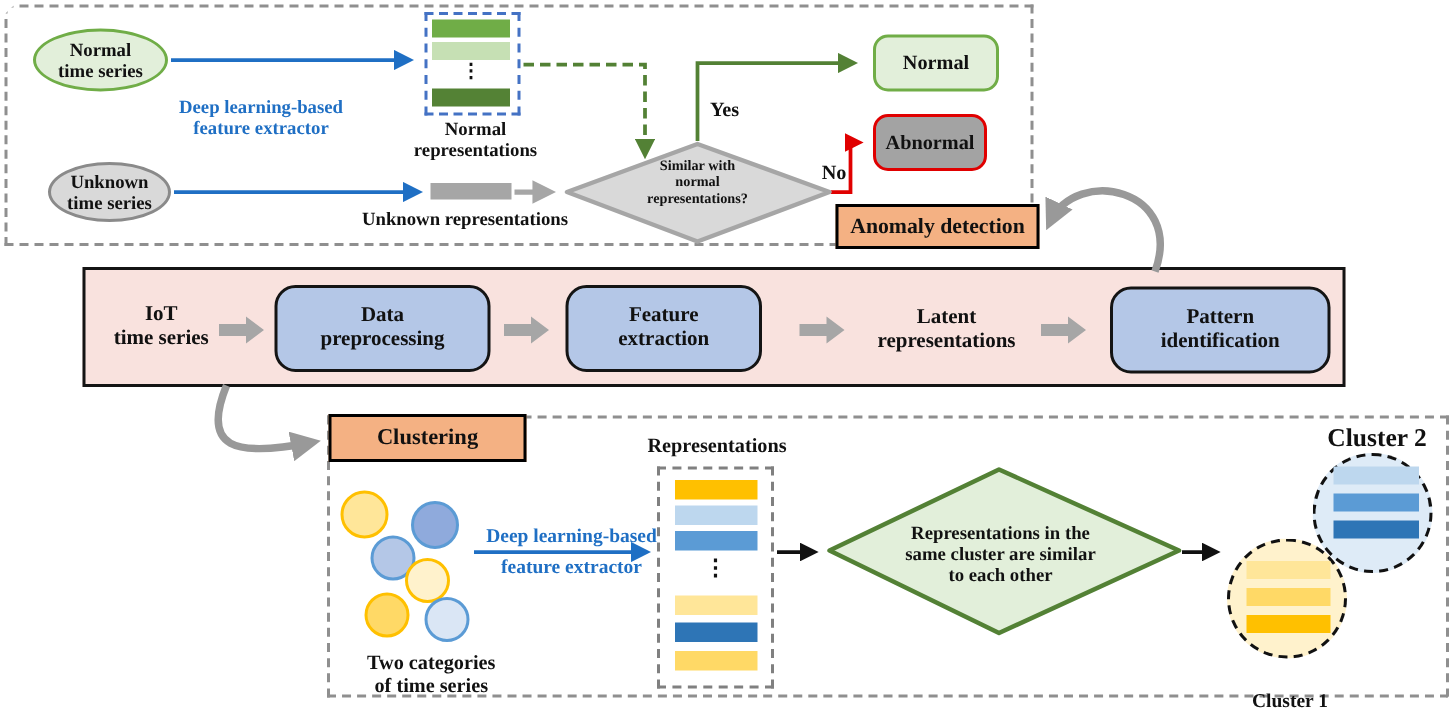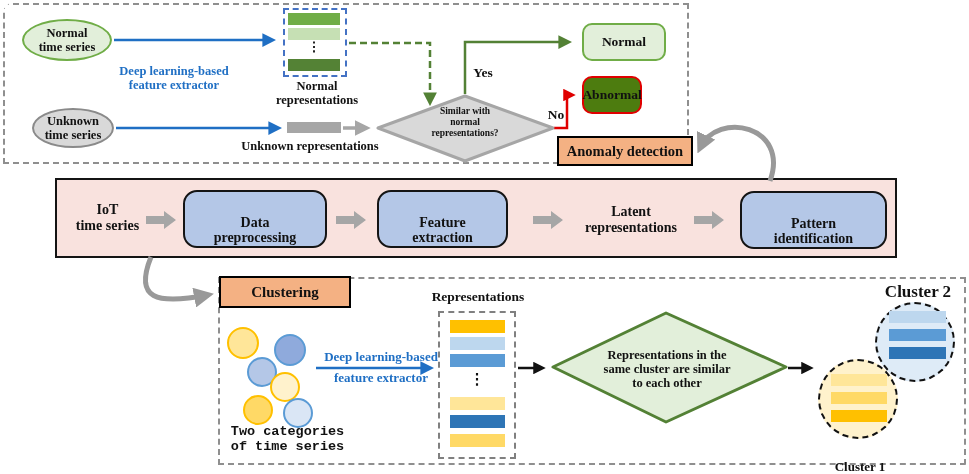--- a/index.html
+++ b/index.html
@@ -6,21 +6,21 @@
   .canvas{position:relative;width:969px;height:474px;background:#fff;overflow:hidden;
           font-family:"Liberation Serif","DejaVu Serif",serif;font-weight:bold;color:#111;border-radius:21px;}
   .abs{position:absolute;box-sizing:border-box;}
   .z1{z-index:1;} .z2{z-index:2;} .z3{z-index:3;}
   .region{border:2px dashed #8F8F8F;background:transparent;}
   .lbl{text-align:center;line-height:1.12;}
   .blue-txt{color:#1F6FC4;text-align:center;}
   .ellipse{border-radius:50%;display:flex;align-items:center;justify-content:center;}
   .rbox{border-radius:10px;display:flex;align-items:center;justify-content:center;}
   .stage{background:#B4C7E7;border:2.5px solid #141414;border-radius:14px;display:flex;
-         align-items:flex-end;justify-content:center;font-size:14px;}
+         align-items:center;justify-content:center;font-size:14px;}
   .tag{background:#F4B183;border:2px solid #000;display:flex;align-items:center;justify-content:center;}
   .bar{position:absolute;box-sizing:border-box;}
   .circ{position:absolute;box-sizing:border-box;border-radius:50%;border:2.5px solid;}
   .cluster{position:absolute;box-sizing:border-box;border-radius:50%;border:2.5px dashed #111;}
   .dots{position:absolute;text-align:center;font-size:15px;line-height:1;color:#111;}
   svg{position:absolute;left:0;top:0;}
 </style>
 </head>
 <body>
 
@@ -101,21 +101,21 @@
 
   <div class="abs z3 lbl" style="left:405px;top:106px;width:120px;font-size:9.5px;line-height:1.18;">
     <span>Similar with</span><br>
     <span>normal</span><br>
     <span>representations?</span>
   </div>
   <div class="abs z3 lbl" style="left:466px;top:65px;width:34px;font-size:13.5px;">Yes</div>
   <div class="abs z3 lbl" style="left:541px;top:107px;width:30px;font-size:13.5px;">No</div>
 
   <div class="abs z3 rbox lbl" style="left:582px;top:23px;width:84px;height:38px;background:#E2EFDA;border:2.5px solid #70AD47;font-size:13.5px;">Normal</div>
-  <div class="abs z3 rbox lbl" style="left:582px;top:76px;width:60px;height:38px;background:#4d7c0f;border:2.5px solid #E00000;font-size:13.5px;">Abnormal</div>
+  <div class="abs z3 rbox lbl" style="left:582px;top:76px;width:76px;height:38px;background:#a3a3a3;border:2.5px solid #E00000;font-size:13.5px;">Abnormal</div>
   <div class="abs z3 tag lbl" style="left:557px;top:136px;width:136px;height:30px;font-size:14.5px;">Anomaly detection</div>
 
   <div class="abs z3 lbl" style="left:60px;top:202px;width:95px;font-size:14px;">
     <span>IoT</span><br>
     <span>time series</span>
   </div>
   <div class="abs z3 stage lbl" style="left:183px;top:190px;width:144px;height:58px;">
     <div><span>Data</span><br>
          <span>preprocessing</span></div>
   </div>
@@ -134,21 +134,21 @@
 
   <div class="abs z3 tag lbl" style="left:219px;top:276px;width:132px;height:32px;font-size:15px;">Clustering</div>
 
   <div class="circ z3" style="left: 227px; top: 327px; width: 32px; height: 32px; background: rgb(255, 230, 153); border-color: rgb(255, 192, 0);"></div>
   <div class="circ z3" style="left: 274px; top: 334px; width: 32px; height: 32px; background: rgb(143, 170, 220); border-color: rgb(91, 155, 213);"></div>
   <div class="circ z3" style="left: 247px; top: 357px; width: 30px; height: 30px; background: rgb(180, 199, 231); border-color: rgb(91, 155, 213);"></div>
   <div class="circ z3" style="left: 270px; top: 372px; width: 30px; height: 30px; background: rgb(255, 242, 204); border-color: rgb(255, 192, 0);"></div>
   <div class="circ z3" style="left: 243px; top: 395px; width: 30px; height: 30px; background: rgb(255, 217, 102); border-color: rgb(255, 192, 0);"></div>
   <div class="circ z3" style="left: 283px; top: 398px; width: 30px; height: 30px; background: rgb(218, 230, 245); border-color: rgb(91, 155, 213);"></div>
 
-  <div class="abs z3 lbl" style="left:225px;top:424px;width:125px;font-size:13.5px;font-family:Liberation Mono, monospace;">
+  <div class="abs z3 lbl" style="left:225px;top:434px;width:125px;font-size:13.5px;">
     <span>Two categories</span><br>
     <span>of time series</span>
   </div>
 
   <div class="abs z3 lbl blue-txt" style="left:310px;top:350px;width:142px;font-size:13px;">Deep learning-based</div>
   <div class="abs z3 lbl blue-txt" style="left:310px;top:371px;width:142px;font-size:13px;">feature extractor</div>
 
   <div class="abs z3 lbl" style="left:428px;top:289px;width:100px;font-size:13.5px;">Representations</div>
   <div class="abs z3" style="left:438px;top:311px;width:78px;height:148px;border:2px dashed #808080;background:#fff;"></div>
   <div class="bar z3" style="left: 450px; top: 320px; width: 55px; height: 13px; background: rgb(255, 192, 0);"></div>

